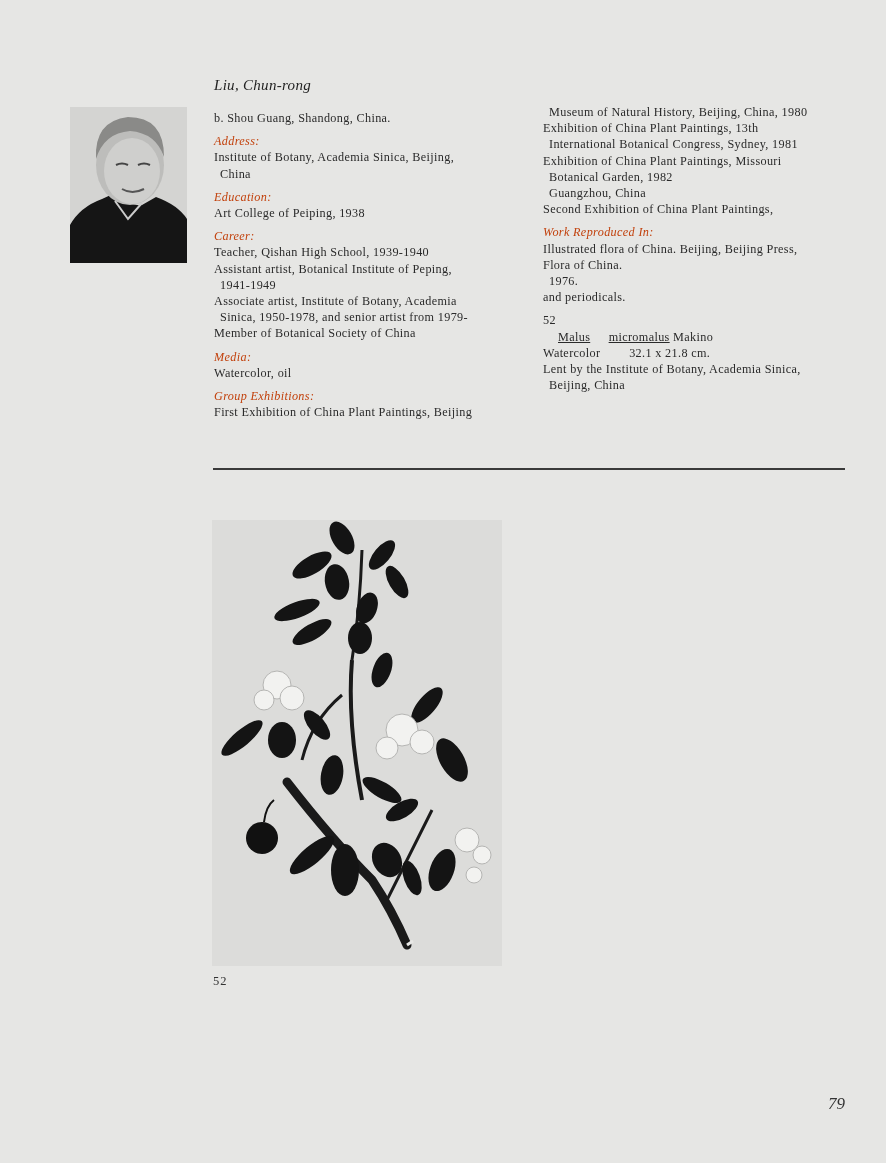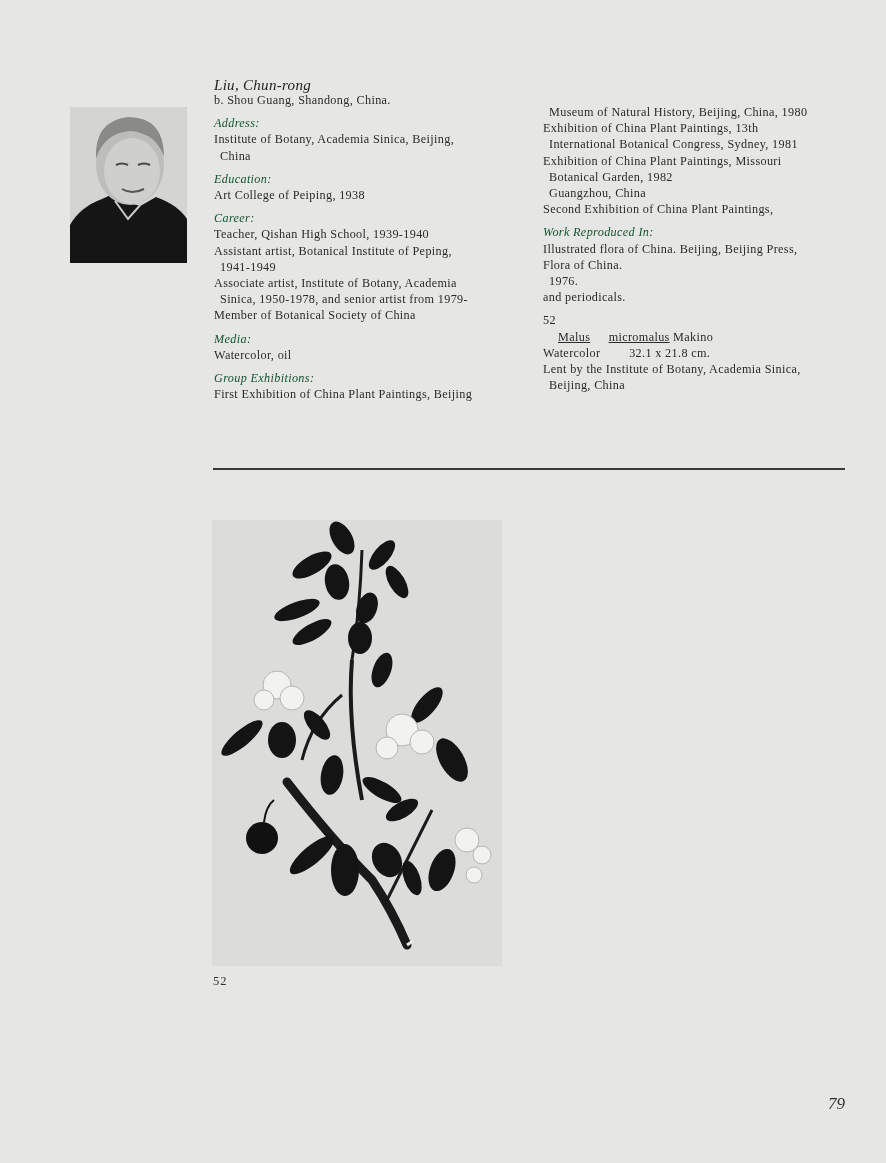--- a/index.html
+++ b/index.html
@@ -5,25 +5,25 @@
   html, body { margin: 0; padding: 0; }
   body {
     width: 886px; height: 1163px; position: relative; overflow: hidden;
     background: #e6e6e4;
     font-family: "Liberation Serif", "DejaVu Serif", serif;
     color: #2a2a2a;
   }
   .abs { position: absolute; }
   .name { left: 214px; top: 77px; font-size: 15px; font-style: italic; letter-spacing: 0.3px; color: #222; }
   .col { font-size: 12.2px; line-height: 16.2px; letter-spacing: 0.35px; }
-  .col .label { font-style: italic; color: #14532d; margin-top: 7px; }
+  .col .label { font-style: italic; color: #c2410c; margin-top: 7px; }
   .col .line { white-space: nowrap; }
   .col .indent { padding-left: 6px; }
   .col .gap { height: 7px; }
-  .left { left: 214px; top: 92px; width: 300px; }
+  .left { left: 214px; top: 110px; width: 300px; }
   .right { left: 543px; top: 104px; width: 310px; }
   .u { text-decoration: underline; margin-left: 15px; }
   .portrait { left: 70px; top: 107px; width: 117px; height: 156px; background: #d0d0cf; overflow: hidden; }
   .rule { left: 213px; top: 468px; width: 632px; height: 1.5px; background: #3a3a3a; }
   .painting { left: 212px; top: 520px; width: 290px; height: 446px; background: #dadad8; }
   .plate-num { left: 213px; top: 974px; font-size: 12.5px; letter-spacing: 1px; color: #333; }
   .page-num { left: 828px; top: 1094px; font-size: 17px; font-style: italic; color: #333; }
 </style>
 </head>
 <body>

